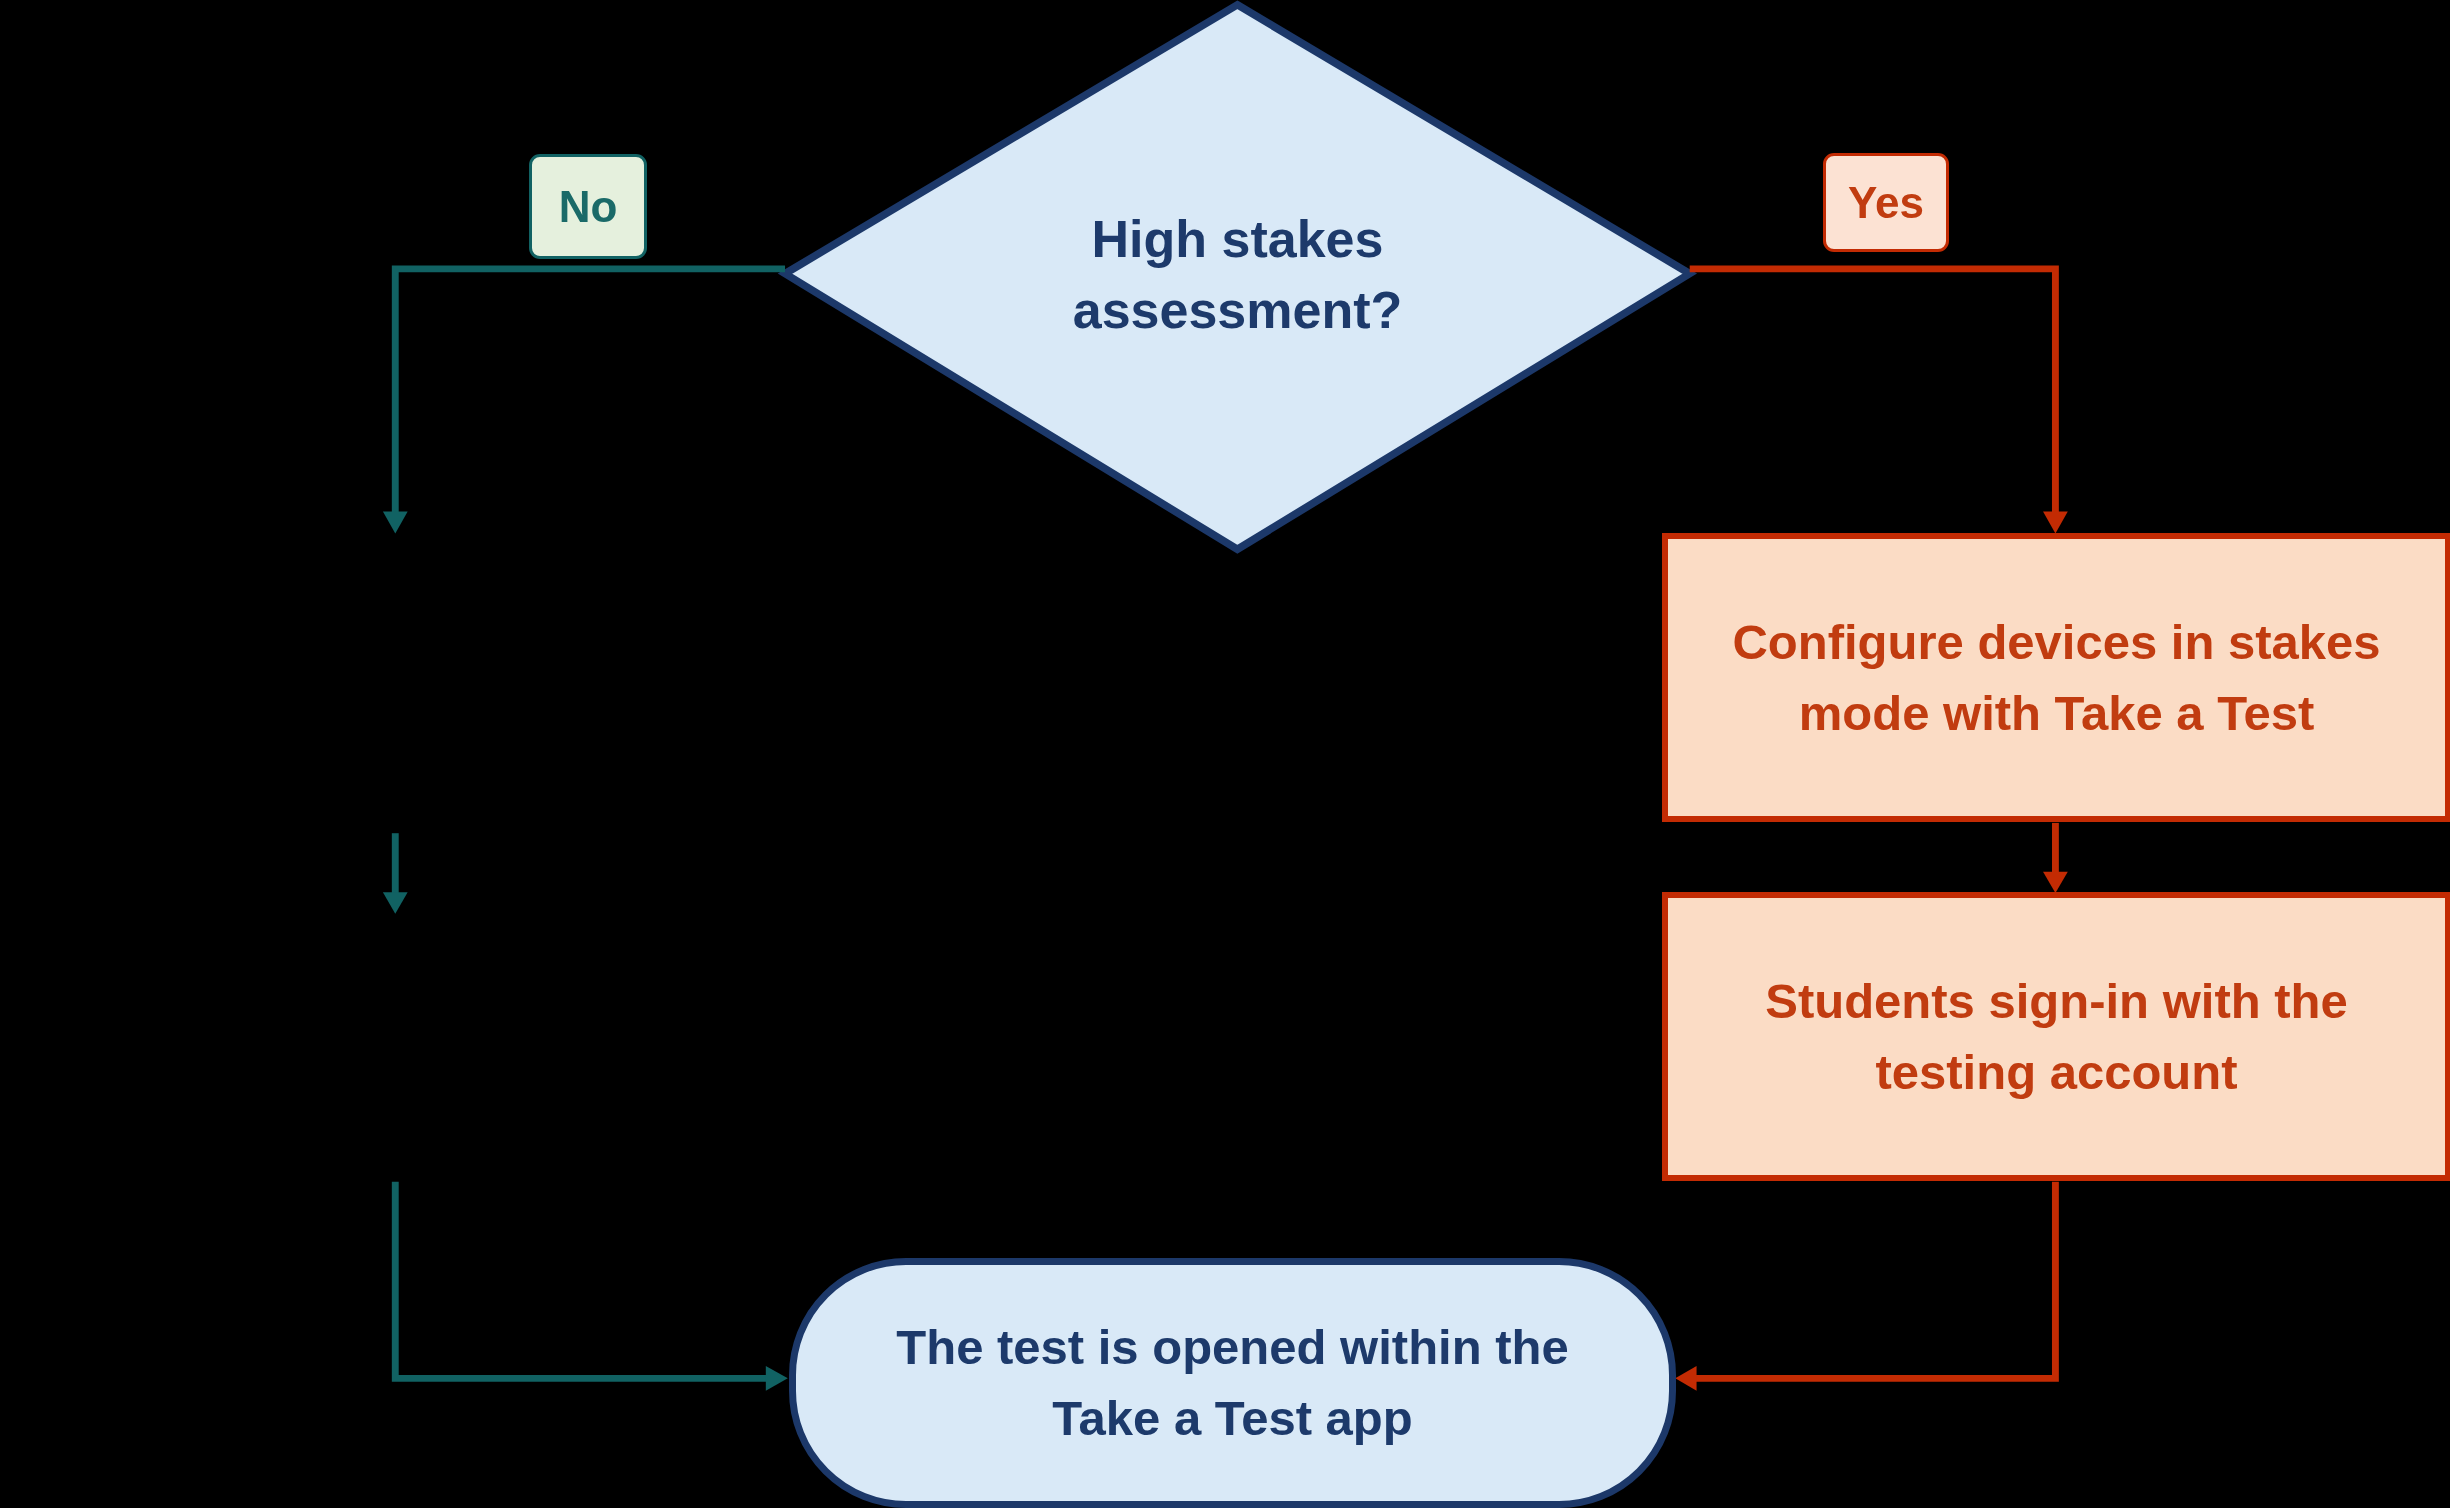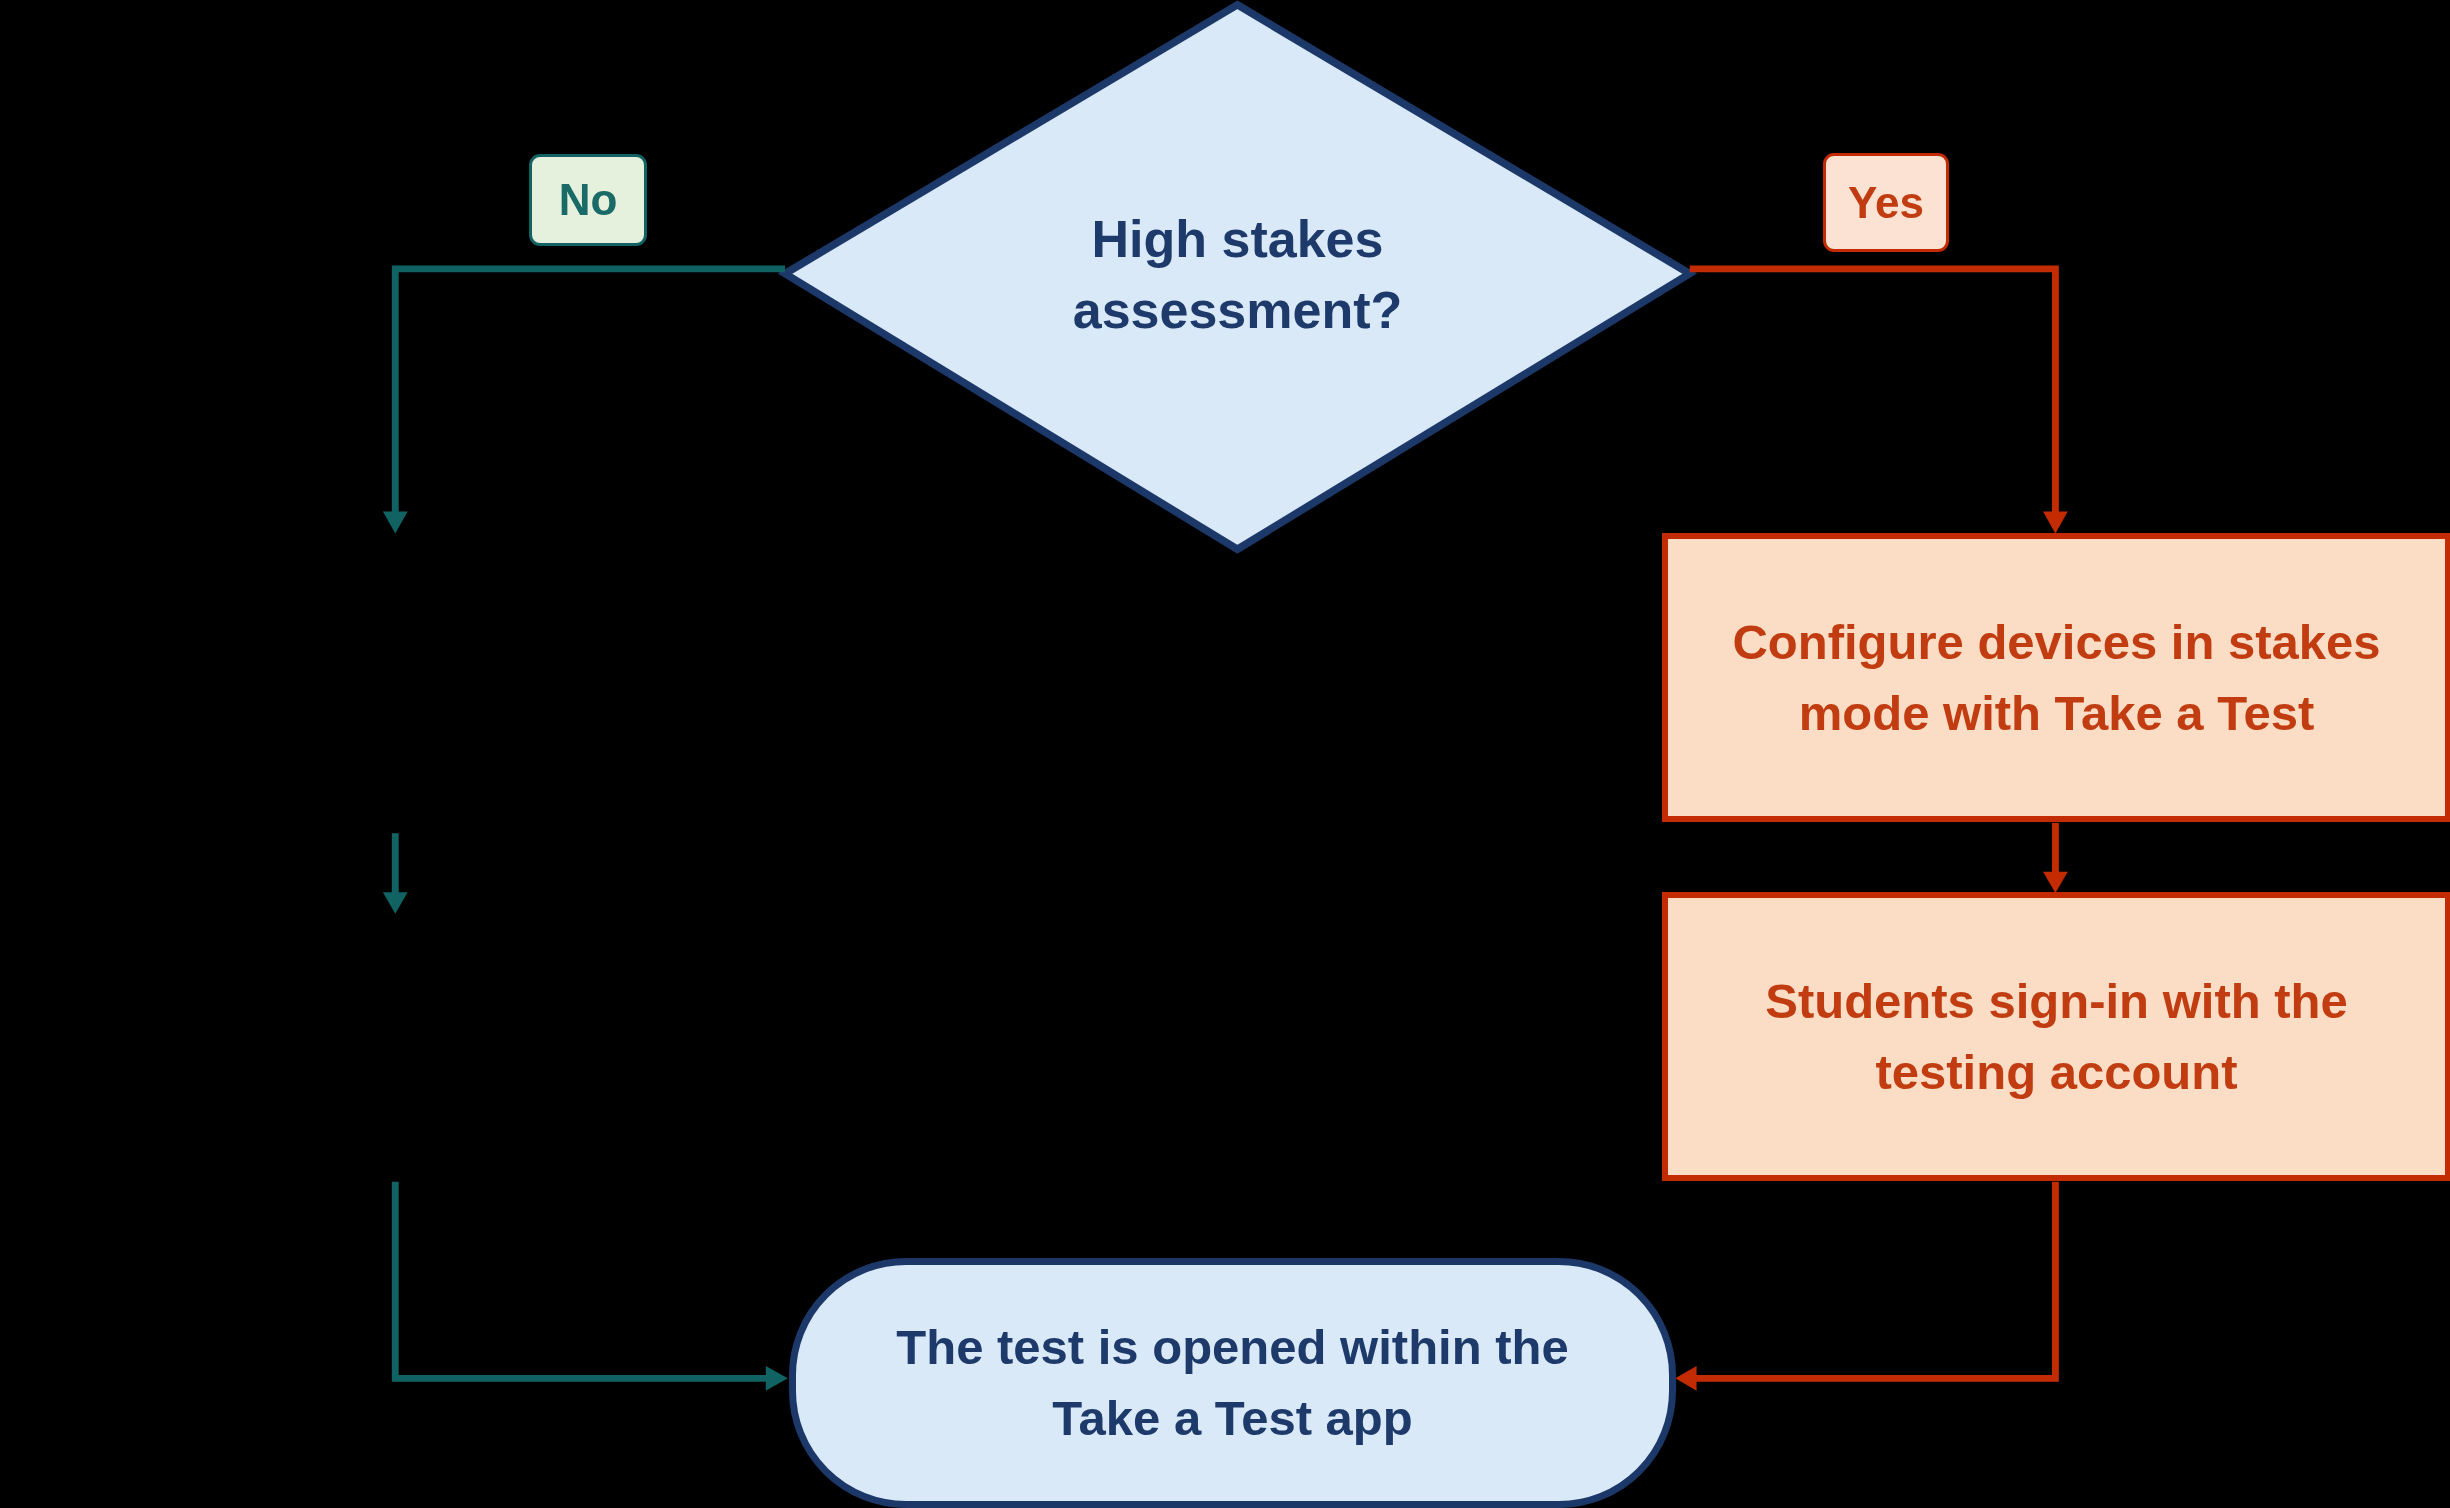--- a/index.html
+++ b/index.html
@@ -62,21 +62,21 @@
       <line class="red-line" x1="2990" y1="1197" x2="2990" y2="1270"></line>
       <polygon class="red-head" points="2972,1268 3008,1268 2990,1299"></polygon>
       <polyline class="red-line" points="2990,1719 2990,2005 2466,2005"></polyline>
       <polygon class="red-head" points="2468,1987 2468,2023 2437,2005"></polygon>
     </g>
   </svg>
 
   <div class="node decision-text" style="left:894px;top:165px;width:687px;height:220px;">High stakes
 assessment?</div>
 
-  <div class="node badge no" style="left:529px;top:154px;width:118px;height:92px;">No</div>
+  <div class="node badge no" style="left:529px;top:154px;width:118px;height:105px;">No</div>
   <div class="node badge yes" style="left:1795px;top:153px;width:126px;height:99px;">Yes</div>
 
 
   <div class="node step-text red-box" style="left:1662px;top:533px;width:789px;height:289px;">Configure devices in stakes
 mode with Take a Test</div>
   <div class="node step-text red-box" style="left:1662px;top:892px;width:789px;height:289px;">Students sign-in with the
 testing account</div>
 
   <div class="node step-text end-box" style="left:789px;top:1258px;width:887px;height:250px;">The test is opened within the
 Take a Test app</div>

